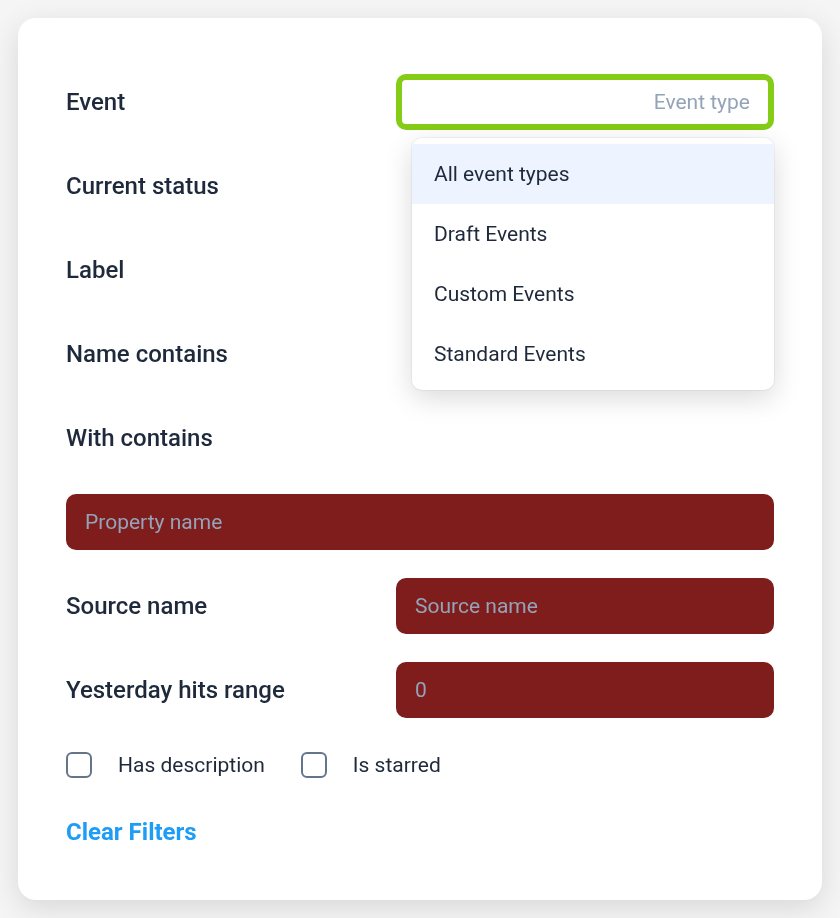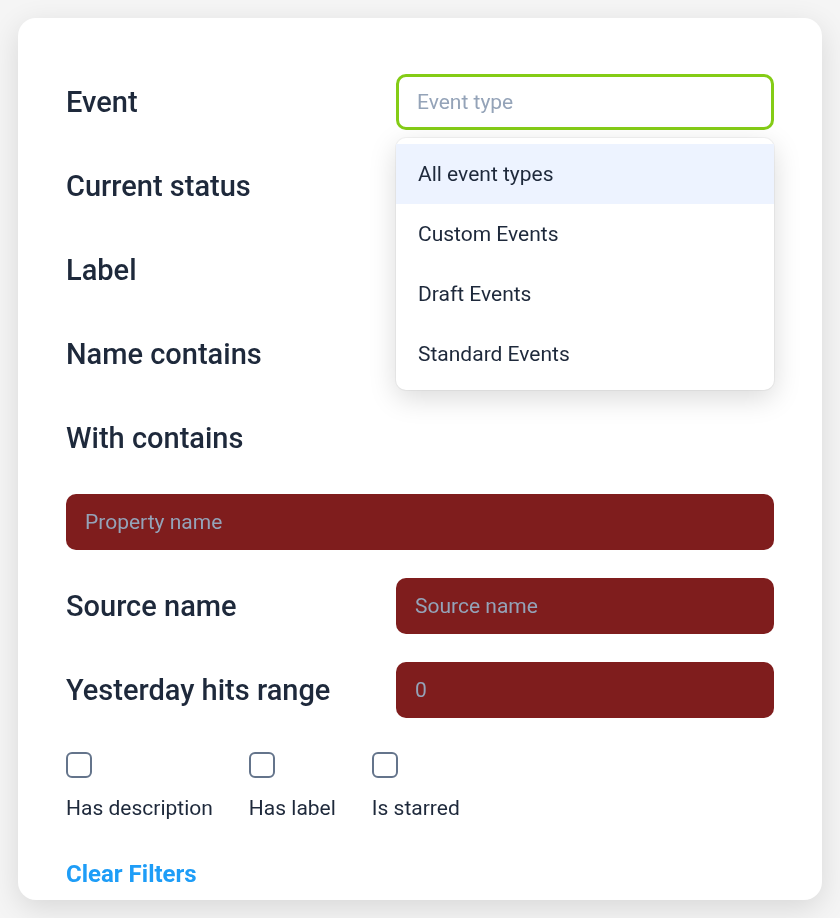--- a/index.html
+++ b/index.html
@@ -28,21 +28,21 @@
   .row {
     display: flex;
     align-items: center;
     margin-bottom: 28px;
   }
   .label-col {
     width: 330px;
     flex-shrink: 0;
   }
   .label-text {
-    font-size: 29px;
+    font-size: 24px;
     color: #1e293b;
     font-weight: 500;
   }
   .control-col {
     flex: 1;
     position: relative;
   }
   .input-box {
     width: 100%;
     height: 56px;
@@ -51,33 +51,34 @@
     border: 1px solid transparent;
     padding: 0 18px;
     font-size: 21px;
     color: #94a3b8;
     display: flex;
     align-items: center;
     outline: none;
   }
   .input-box.active {
     background: #ffffff;
-    border: 3px solid #84cc16;
+    border: 6px solid #84cc16;
+    justify-content: flex-end;
   }
   .range-pair {
     display: flex;
     gap: 16px;
   }
   .range-pair .input-box {
     flex: 1;
   }
   .dropdown {
     position: absolute;
     top: 64px;
-    left: 0;
+    left: 16px;
     right: 0;
     background: #ffffff;
     border-radius: 10px;
     box-shadow: 0 8px 28px rgba(0,0,0,0.15), 0 0 0 1px rgba(0,0,0,0.04);
     z-index: 10;
     padding: 6px 0;
   }
   .dropdown-item {
     padding: 18px 22px;
     font-size: 21px;
@@ -88,23 +89,22 @@
     background: #edf3ff;
   }
   .checkbox-row {
     display: flex;
     gap: 36px;
     margin-top: 34px;
     margin-bottom: 40px;
   }
   .checkbox-item {
     display: flex;
-    align-items: flex-start;
-    gap: 18px;
-    flex-direction: column;
+    align-items: center;
+    gap: 26px;
   }
   .checkbox-box {
     width: 26px;
     height: 26px;
     border: 2px solid #64748b;
     border-radius: 6px;
     flex-shrink: 0;
   }
   .checkbox-label {
     font-size: 21px;
@@ -129,22 +129,22 @@
   <div class="row">
     <div class="label-col">
       <span class="label-text">Event</span>
     </div>
     <div class="control-col">
       <div class="input-box active">
         <span>Event type</span>
       </div>
       <div class="dropdown">
         <div class="dropdown-item highlighted">All event types</div>
+        <div class="dropdown-item">Draft Events</div>
         <div class="dropdown-item">Custom Events</div>
-        <div class="dropdown-item">Draft Events</div>
         <div class="dropdown-item">Standard Events</div>
       </div>
     </div>
   </div>
 
   <div class="row">
     <div class="label-col">
       <span class="label-text">Current status</span>
     </div>
     <div class="control-col">
@@ -211,24 +211,20 @@
     </div>
   </div>
 
   <div class="checkbox-row">
     <div class="checkbox-item">
       <div class="checkbox-box"></div>
       <span class="checkbox-label">Has description</span>
     </div>
     <div class="checkbox-item">
       <div class="checkbox-box"></div>
-      <span class="checkbox-label">Has label</span>
-    </div>
-    <div class="checkbox-item">
-      <div class="checkbox-box"></div>
       <span class="checkbox-label">Is starred</span>
     </div>
   </div>
 
   <div class="footer">
     <span class="clear-link">Clear Filters</span>
   </div>
 
 </div>
 

